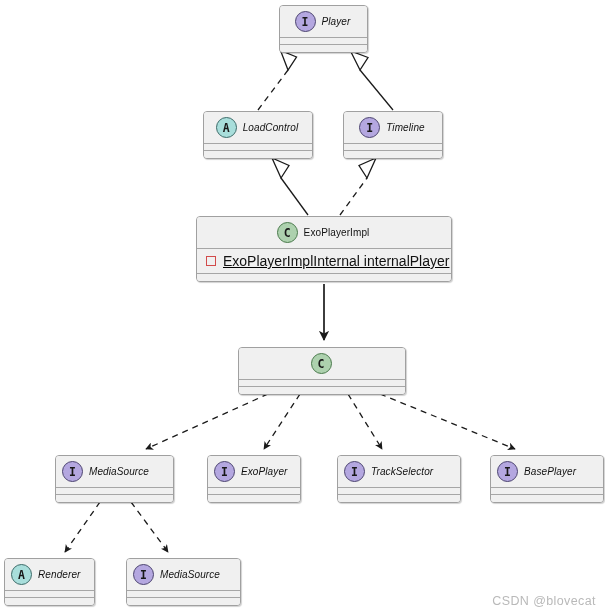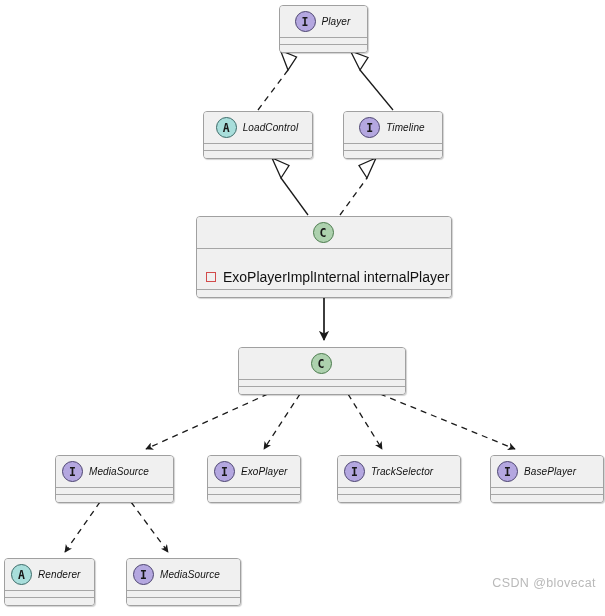--- a/index.html
+++ b/index.html
@@ -86,38 +86,39 @@
   }
   .compartment.tall {
     height: 7px;
   }
   .field-row {
     border-top: 1px solid #a6a6a6;
     background: #f0f0f0;
     display: flex;
     align-items: center;
     gap: 7px;
-    padding: 20px 8px 4px 9px;
+    padding: 4px 8px 4px 9px;
     white-space: nowrap;
+    text-decoration: underline;
   }
   .vis-private {
     flex: 0 0 auto;
     width: 8px;
     height: 8px;
     border: 1.4px solid #d24b4b;
     background: transparent;
   }
   .field-text {
     font-size: 14px;
     color: #111111;
   }
   #watermark {
     position: absolute;
     right: 9px;
-    bottom: 26px;
+    bottom: 8px;
     font-size: 12.5px;
     color: #b9b9b9;
     letter-spacing: 0.4px;
     user-select: none;
   }
 </style>
 </head>
 <body>
 
 <div id="diagram-canvas">
@@ -212,20 +213,21 @@
       <span class="stereo-badge badge-interface">I</span>
       <span class="node-title italic">Timeline</span>
     </div>
     <div class="compartment"></div>
     <div class="compartment tall"></div>
   </div>
 
   <div class="uml-node" style="left:196px; top:216px; width:256px;">
     <div class="node-header">
       <span class="stereo-badge badge-class">C</span>
+      <span class="node-title">ExoPlayerImpl</span>
     </div>
     <div class="field-row">
       <span class="vis-private"></span>
       <span class="field-text">ExoPlayerImplInternal internalPlayer</span>
     </div>
     <div class="compartment tall"></div>
   </div>
 
   <div class="uml-node" style="left:238px; top:347px; width:168px;">
     <div class="node-header">

